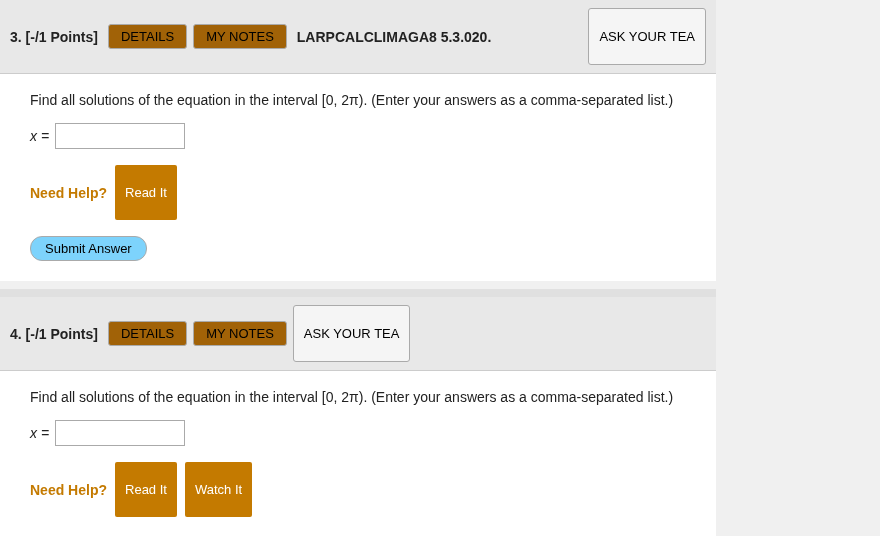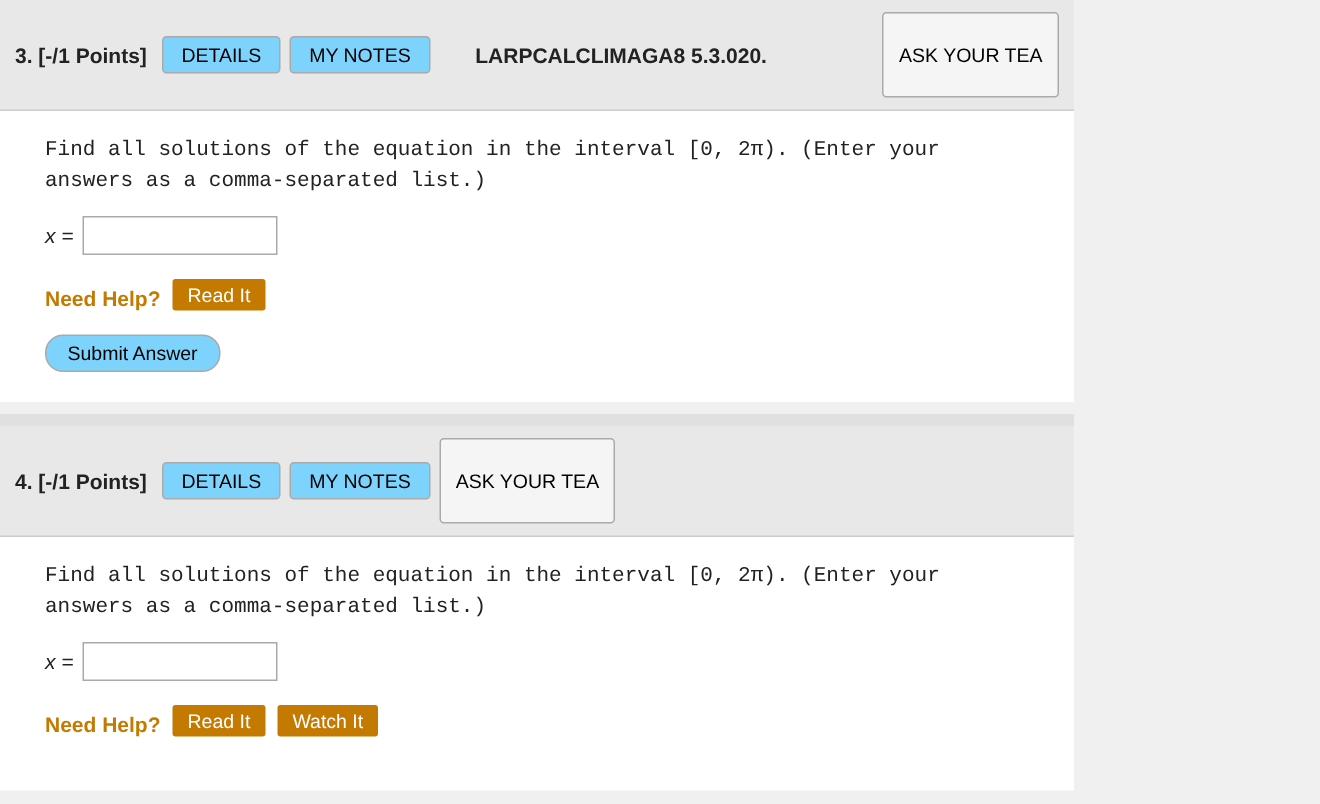--- a/index.html
+++ b/index.html
@@ -29,48 +29,47 @@
     }
     .problem-number {
       font-weight: bold;
       font-size: 14px;
       margin-right: 4px;
       white-space: nowrap;
     }
     .btn-details, .btn-mynotes {
       padding: 4px 12px;
       border: 1px solid #aaa;
-      background: #7dd3fc;
+      background: #a16207;
       border-radius: 3px;
       font-size: 13px;
       cursor: pointer;
     }
     .problem-code {
       font-size: 14px;
       font-weight: bold;
-      margin-left: 24px;
+      margin-left: 4px;
       flex: 1;
     }
     .btn-askyour {
       padding: 20px 10px;
       border: 1px solid #aaa;
       background: #f5f5f5;
       border-radius: 3px;
       font-size: 13px;
       cursor: pointer;
       white-space: nowrap;
     }
     .problem-body {
       padding: 16px 30px 20px 30px;
     }
     .problem-instruction {
       font-size: 14px;
       margin-bottom: 12px;
       line-height: 1.5;
-      font-family: Liberation Mono, monospace;
     }
     .equation {
       font-size: 14px;
       margin-left: 60px;
       margin-bottom: 14px;
     }
     .eq-highlight {
       color: #cc0000;
       font-weight: normal;
     }
@@ -87,31 +86,31 @@
     .answer-input {
       width: 130px;
       height: 26px;
       border: 1px solid #aaa;
       background: #fff;
       padding: 2px 4px;
       font-size: 14px;
     }
     .need-help-row {
       display: flex;
-      align-items: flex-end;
+      align-items: center;
       gap: 8px;
       margin-bottom: 16px;
     }
     .need-help-label {
       font-weight: bold;
       color: #c47a00;
       font-size: 14px;
     }
     .btn-read-it, .btn-watch-it {
-      padding: 3px 10px;
+      padding: 20px 10px;
       background: #c47a00;
       color: #fff;
       border: none;
       border-radius: 2px;
       font-size: 13px;
       cursor: pointer;
     }
     .btn-submit {
       padding: 4px 14px;
       border: 1px solid #aaa;

